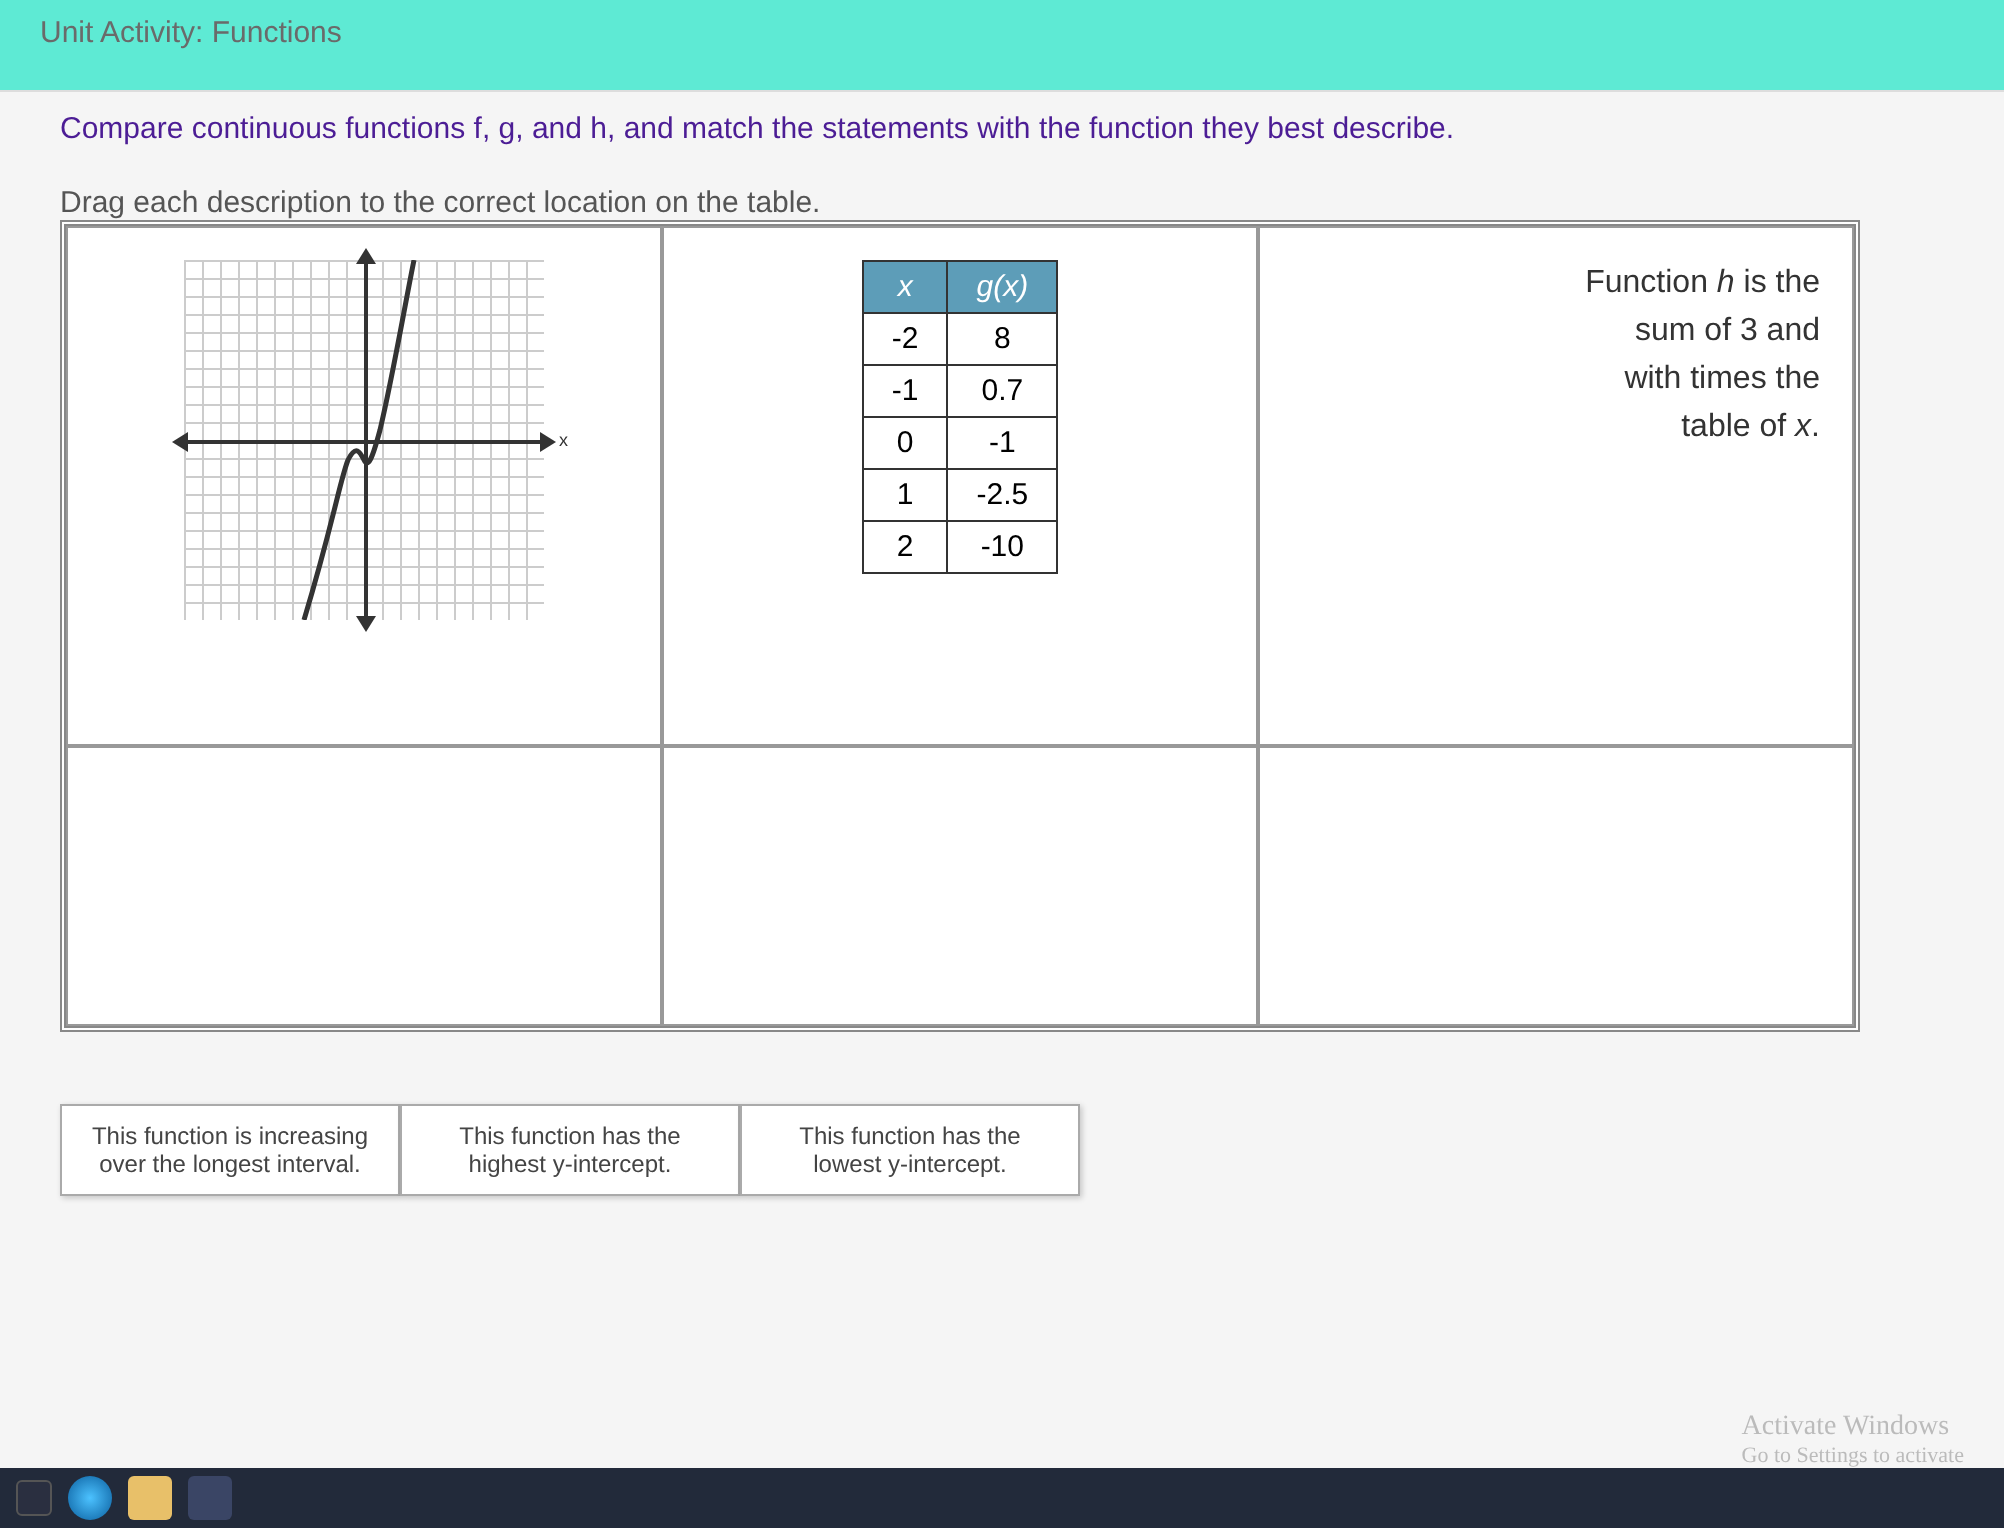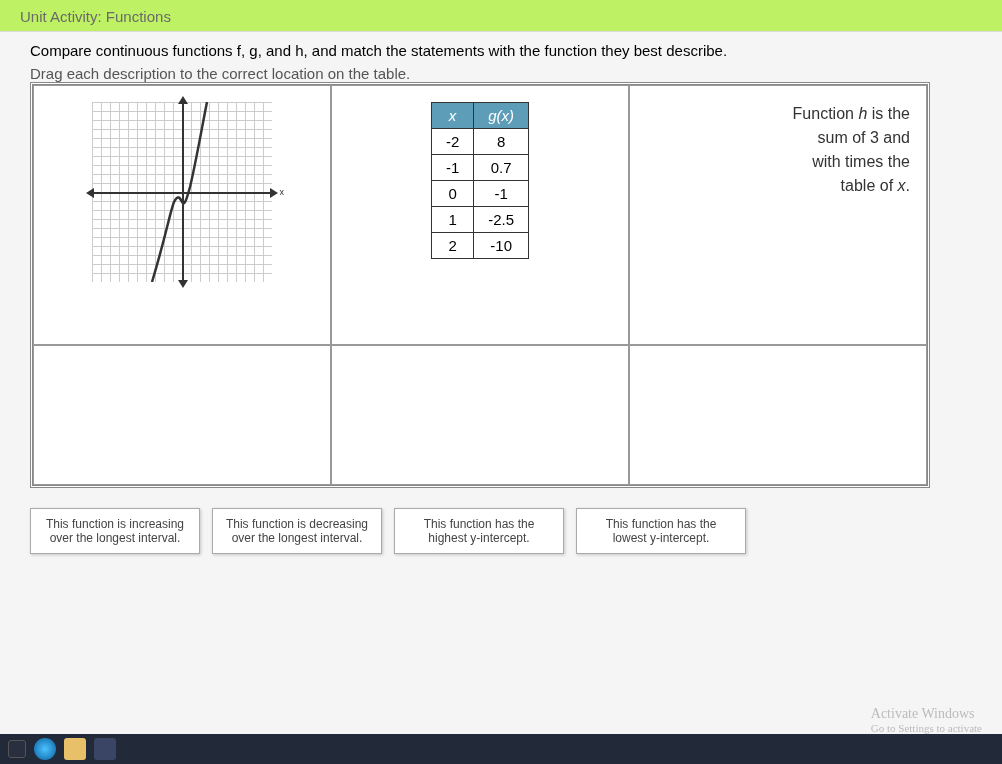--- a/index.html
+++ b/index.html
@@ -4,36 +4,36 @@
   <style>
     * { box-sizing: border-box; margin: 0; padding: 0; }
     body {
       font-family: Arial, sans-serif;
       background: #f5f5f5;
       width: 1002px;
       height: 764px;
       overflow: hidden;
     }
     .header {
-      padding: 8px 20px 6px;
-      background: #bef264;
+      padding: 8px 20px 20px;
+      background: #5eead4;
       border-bottom: 1px solid #ddd;
     }
     .unit-title {
       color: #6a6a6a;
       font-size: 15px;
       font-weight: 500;
     }
     .content {
       padding: 10px 30px;
     }
     .prompt-line1 {
-      color: #000000;
-      font-size: 15px;
-      margin-bottom: 6px;
+      color: #4c1d95;
+      font-size: 15px;
+      margin-bottom: 20px;
     }
     .prompt-line2 {
       color: #555;
       font-size: 15px;
     }
     .main-grid {
       border: 3px double #888;
       background: #fff;
       width: 900px;
     }
@@ -116,22 +116,21 @@
       color: #333;
       line-height: 1.5;
       text-align: right;
       width: 100%;
       padding-left: 20px;
     }
     .h-desc .fvar { font-style: italic; }
     
     .tiles {
       display: flex;
-      gap: 12px;
-      margin-top: 20px;
+      margin-top: 36px;
       flex-wrap: wrap;
     }
     .tile {
       background: #fff;
       border: 1px solid #aaa;
       box-shadow: 1px 1px 3px rgba(0,0,0,0.2);
       padding: 8px 12px;
       font-size: 12px;
       color: #444;
       text-align: center;
@@ -237,21 +236,20 @@
     </div>
     <div class="row drop">
       <div class="cell"></div>
       <div class="cell"></div>
       <div class="cell"></div>
     </div>
   </div>
 
   <div class="tiles">
     <div class="tile">This function is increasing over the longest interval.</div>
-    <div class="tile">This function is decreasing over the longest interval.</div>
     <div class="tile">This function has the highest y-intercept.</div>
     <div class="tile">This function has the lowest y-intercept.</div>
   </div>
 </div>
 
 <div class="watermark">
   <div>Activate Windows</div>
   <div class="sub">Go to Settings to activate</div>
 </div>
 

